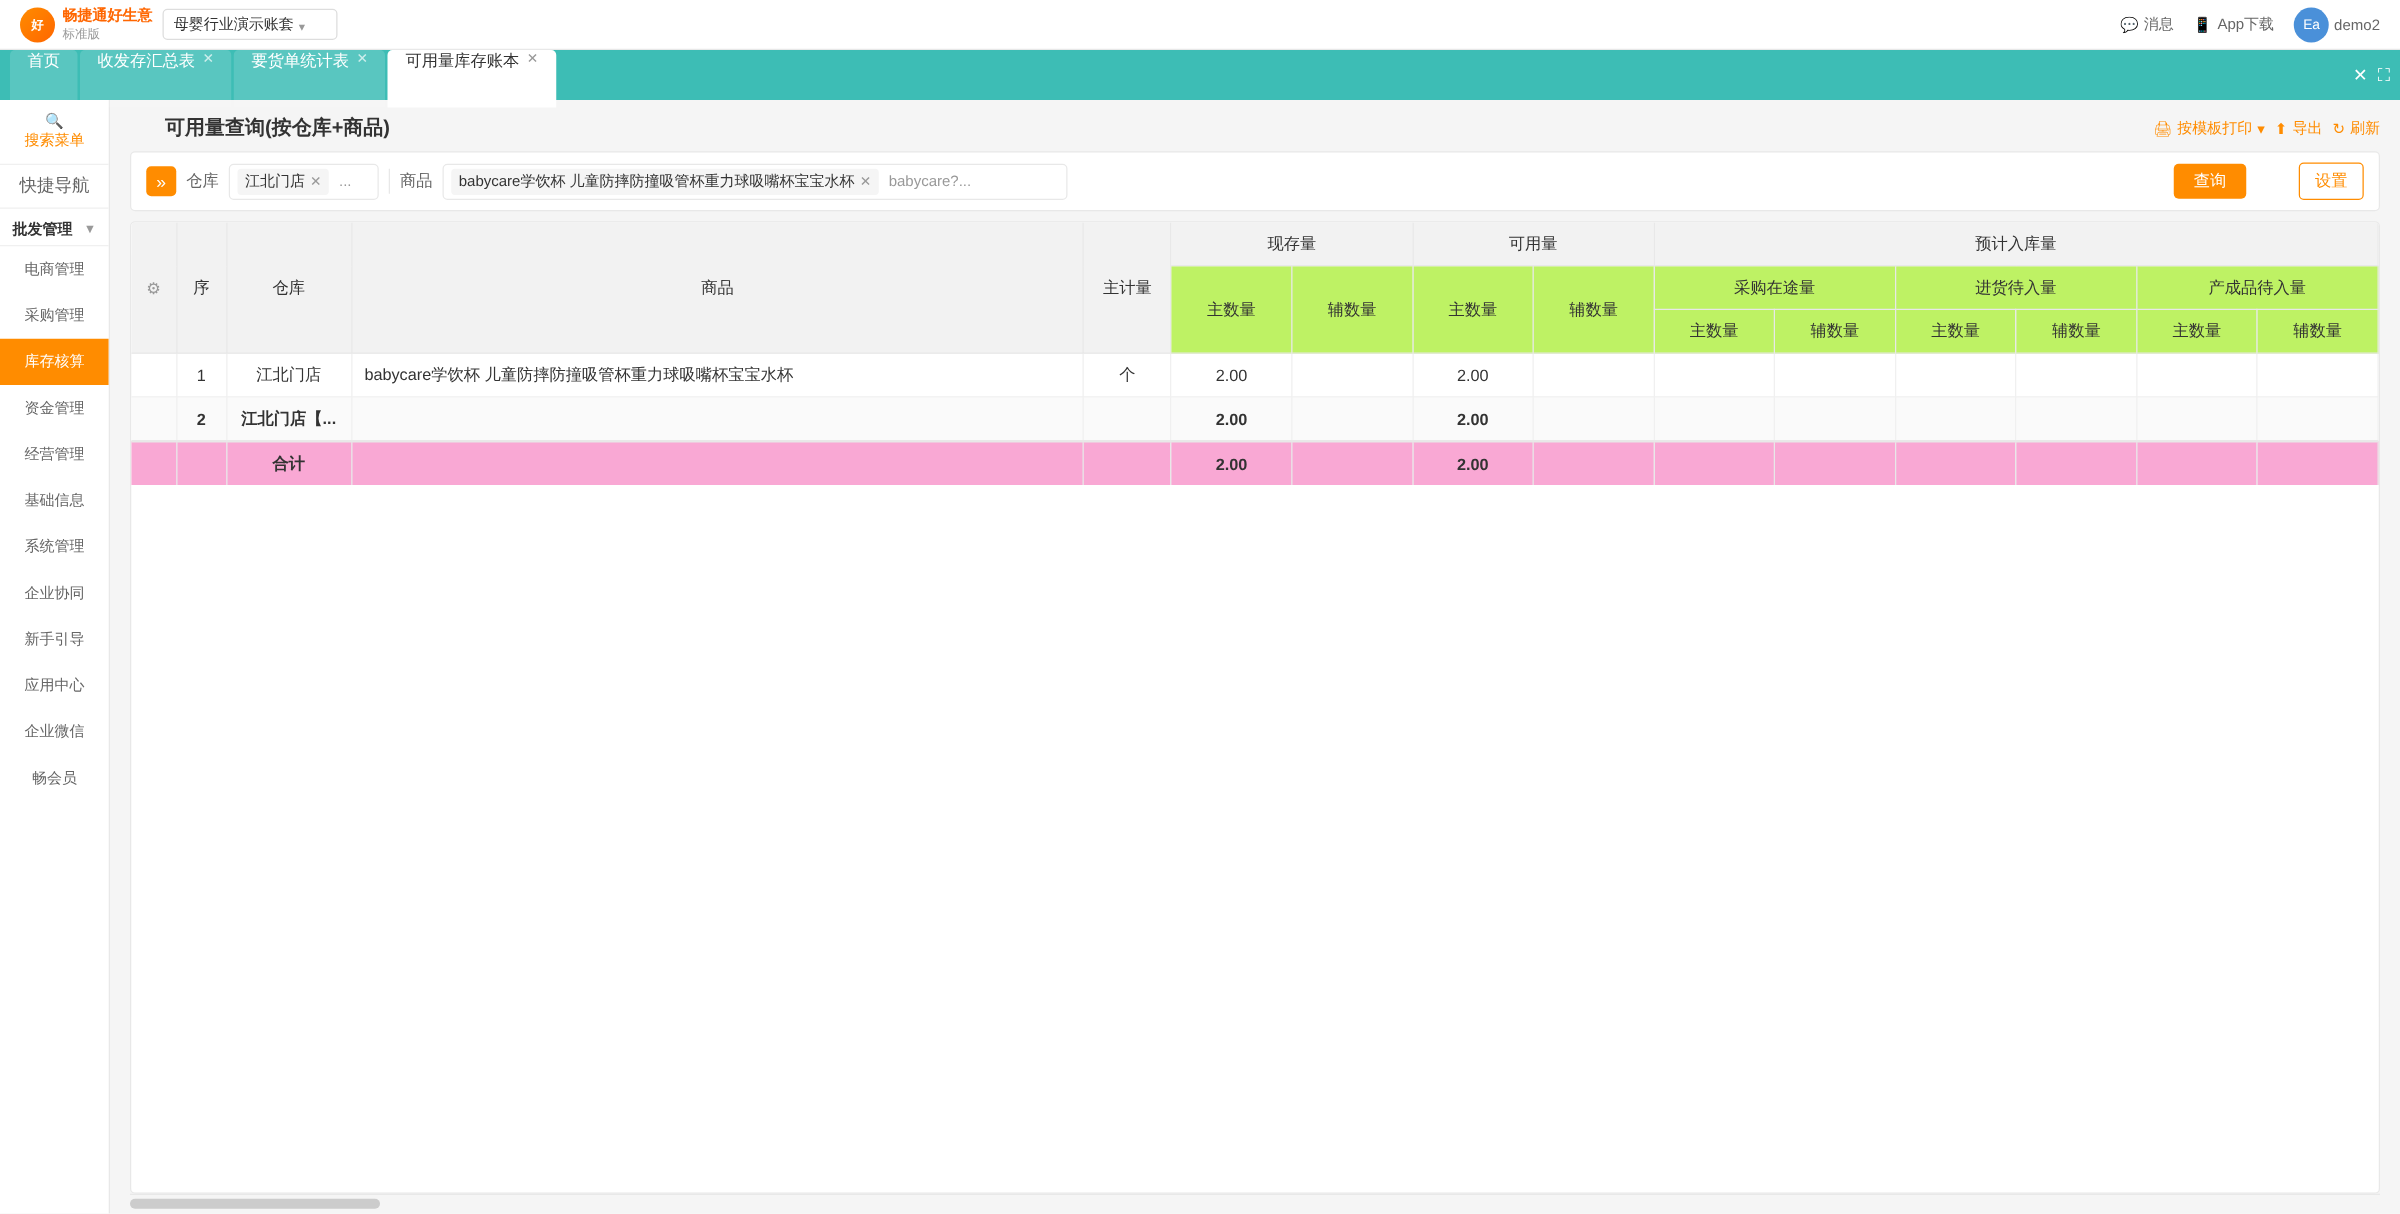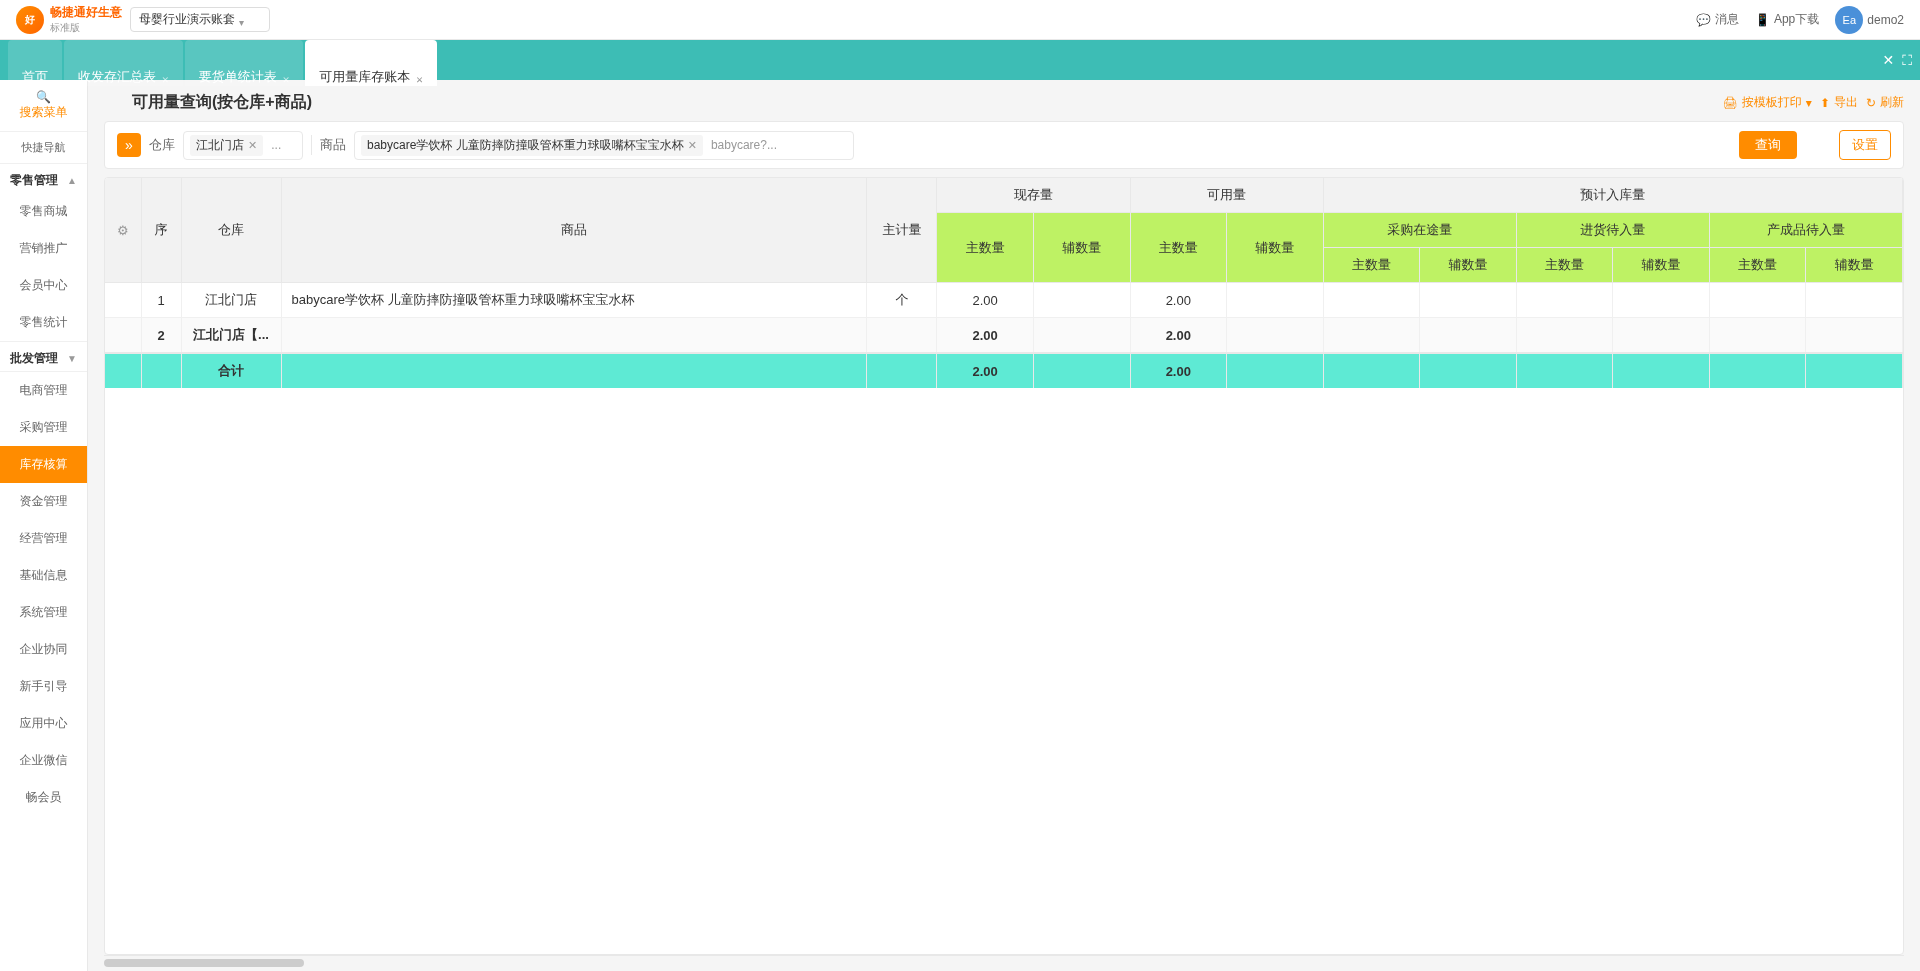--- a/index.html
+++ b/index.html
@@ -14,35 +14,35 @@
     .logo-text .main { color: #ff6600; font-size: 12px; font-weight: bold; }
     .logo-text .sub { color: #999; font-size: 10px; }
     .industry-selector { display: flex; align-items: flex-end; gap: 4px; border: 1px solid #ddd; border-radius: 4px; padding: 3px 8px; cursor: pointer; background: #fff; min-width: 140px; color: #333; font-size: 12px; }
     .industry-selector .arrow { color: #999; font-size: 10px; }
     .top-bar-right { display: flex; align-items: center; gap: 16px; font-size: 12px; color: #666; }
     .top-bar-right-item { display: flex; align-items: center; gap: 4px; cursor: pointer; }
     .avatar { width: 28px; height: 28px; border-radius: 50%; background: #4a90d9; display: flex; align-items: center; justify-content: center; color: white; font-size: 11px; text-align: right; }
 
     
     .tab-bar { height: 40px; background: #3dbdb5; display: flex; align-items: center; padding: 0 8px; flex-shrink: 0; gap: 2px; position: relative; }
-    .tab { display: flex; align-items: flex-end; gap: 6px; padding: 0 14px; height: 46px; border-radius: 4px 4px 0 0; cursor: pointer; font-size: 13px; color: rgba(255,255,255,0.85); position: relative; top: 3px; font-family: Liberation Mono, monospace; }
+    .tab { display: flex; align-items: flex-start; gap: 6px; padding: 0 14px; height: 46px; border-radius: 4px 4px 0 0; cursor: pointer; font-size: 13px; color: rgba(255,255,255,0.85); position: relative; top: 3px; }
     .tab.active { background: #fff; color: #333; }
     .tab.inactive { background: rgba(255,255,255,0.15); color: #fff; }
     .tab .close-icon { font-size: 11px; color: #999; cursor: pointer; }
     .tab.inactive .close-icon { color: rgba(255,255,255,0.7); }
     .tab-bar-controls { margin-left: auto; display: flex; align-items: center; gap: 8px; color: #fff; position: relative; top: 0; }
     .tab-bar-controls span { cursor: pointer; font-size: 16px; }
 
     
     .main-area { display: flex; flex: 1; overflow: hidden; }
 
     
     .sidebar { width: 88px; background: #fff; border-right: 1px solid #e8e8e8; display: flex; flex-direction: column; flex-shrink: 0; overflow-y: auto; }
     .sidebar-search { padding: 10px 8px; border-bottom: 1px solid #f0f0f0; text-align: center; font-size: 12px; color: #ff8c00; cursor: pointer; }
-    .sidebar-nav { padding: 8px 0; border-bottom: 1px solid #f0f0f0; text-align: center; font-size: 11px; color: #666; cursor: pointer; }
+    .sidebar-nav { padding: 8px 0; border-bottom: 1px solid #f0f0f0; text-align: center; font-size: 14px; color: #666; cursor: pointer; }
     .sidebar-section { border-bottom: 1px solid #f0f0f0; }
     .sidebar-item { padding: 10px 4px; text-align: center; font-size: 12px; color: #666; cursor: pointer; display: flex; flex-direction: column; align-items: center; gap: 2px; }
     .sidebar-item.active { background: #ff8c00; color: #fff; border-radius: 0; }
     .sidebar-section-header { display: flex; align-items: center; justify-content: space-between; padding: 8px 10px 4px; font-size: 12px; color: #333; font-weight: bold; cursor: pointer; }
     .sidebar-section-header .arrow { color: #999; font-size: 10px; }
 
     
     .content-area { flex: 1; display: flex; flex-direction: column; overflow: hidden; background: #f5f5f5; }
     .content-header { background: #f5f5f5; padding: 12px 16px 8px; display: flex; align-items: center; justify-content: space-between; flex-shrink: 0; }
     .page-title { font-size: 16px; font-weight: bold; color: #333; margin-left: 28px; }
@@ -66,21 +66,21 @@
     .table-container { flex: 1; overflow: auto; margin: 0 16px; background: #fff; border: 1px solid #e8e8e8; border-radius: 4px; }
     table { width: 100%; border-collapse: collapse; font-size: 13px; }
     thead tr th { background: #bef264; border-bottom: 1px solid #e8e8e8; border-right: 1px solid #e8e8e8; padding: 8px 10px; text-align: center; color: #333; font-weight: normal; white-space: nowrap; }
     thead tr:first-child th { background: #f2f2f2; }
     tbody tr td { border-bottom: 1px solid #f0f0f0; border-right: 1px solid #f0f0f0; padding: 8px 10px; text-align: center; color: #333; white-space: nowrap; }
     tbody tr td:first-child { color: #666; }
     .col-product { text-align: left !important; }
     .settings-icon { color: #999; cursor: pointer; }
 
     
-    .table-footer { background: #5eead4; border-top: 2px solid #e8e8e8; }
+    .table-footer { background: #f9a8d4; border-top: 2px solid #e8e8e8; }
     .table-footer td { padding: 8px 10px; font-weight: bold; text-align: center; border-right: 1px solid #e8e8e8; }
 
     
     .scroll-bar-area { height: 16px; background: #f5f5f5; border-top: 1px solid #e8e8e8; flex-shrink: 0; margin: 0 16px; position: relative; }
     .scroll-thumb { height: 8px; background: #ccc; border-radius: 4px; position: absolute; bottom: 4px; left: 0; width: 200px; cursor: pointer; }
 
     
     .group-row td { background: #fafafa; font-weight: bold; text-align: center; }
   </style>
 </head>
@@ -144,38 +144,20 @@
 
   <div class="sidebar">
     <div class="sidebar-search">
       <span>🔍</span>
       <div>搜索菜单</div>
     </div>
     <div class="sidebar-nav">
       <span>快捷导航</span>
     </div>
 
-    <div class="sidebar-section">
-      <div class="sidebar-section-header">
-        <span>零售管理</span>
-        <span class="arrow">▲</span>
-      </div>
-      <div class="sidebar-item">
-        <span>零售商城</span>
-      </div>
-      <div class="sidebar-item">
-        <span>营销推广</span>
-      </div>
-      <div class="sidebar-item">
-        <span>会员中心</span>
-      </div>
-      <div class="sidebar-item">
-        <span>零售统计</span>
-      </div>
-    </div>
 
     <div class="sidebar-section">
       <div class="sidebar-section-header">
         <span>批发管理</span>
         <span class="arrow">▼</span>
       </div>
     </div>
 
     <div class="sidebar-item">
       <span>电商管理</span>

